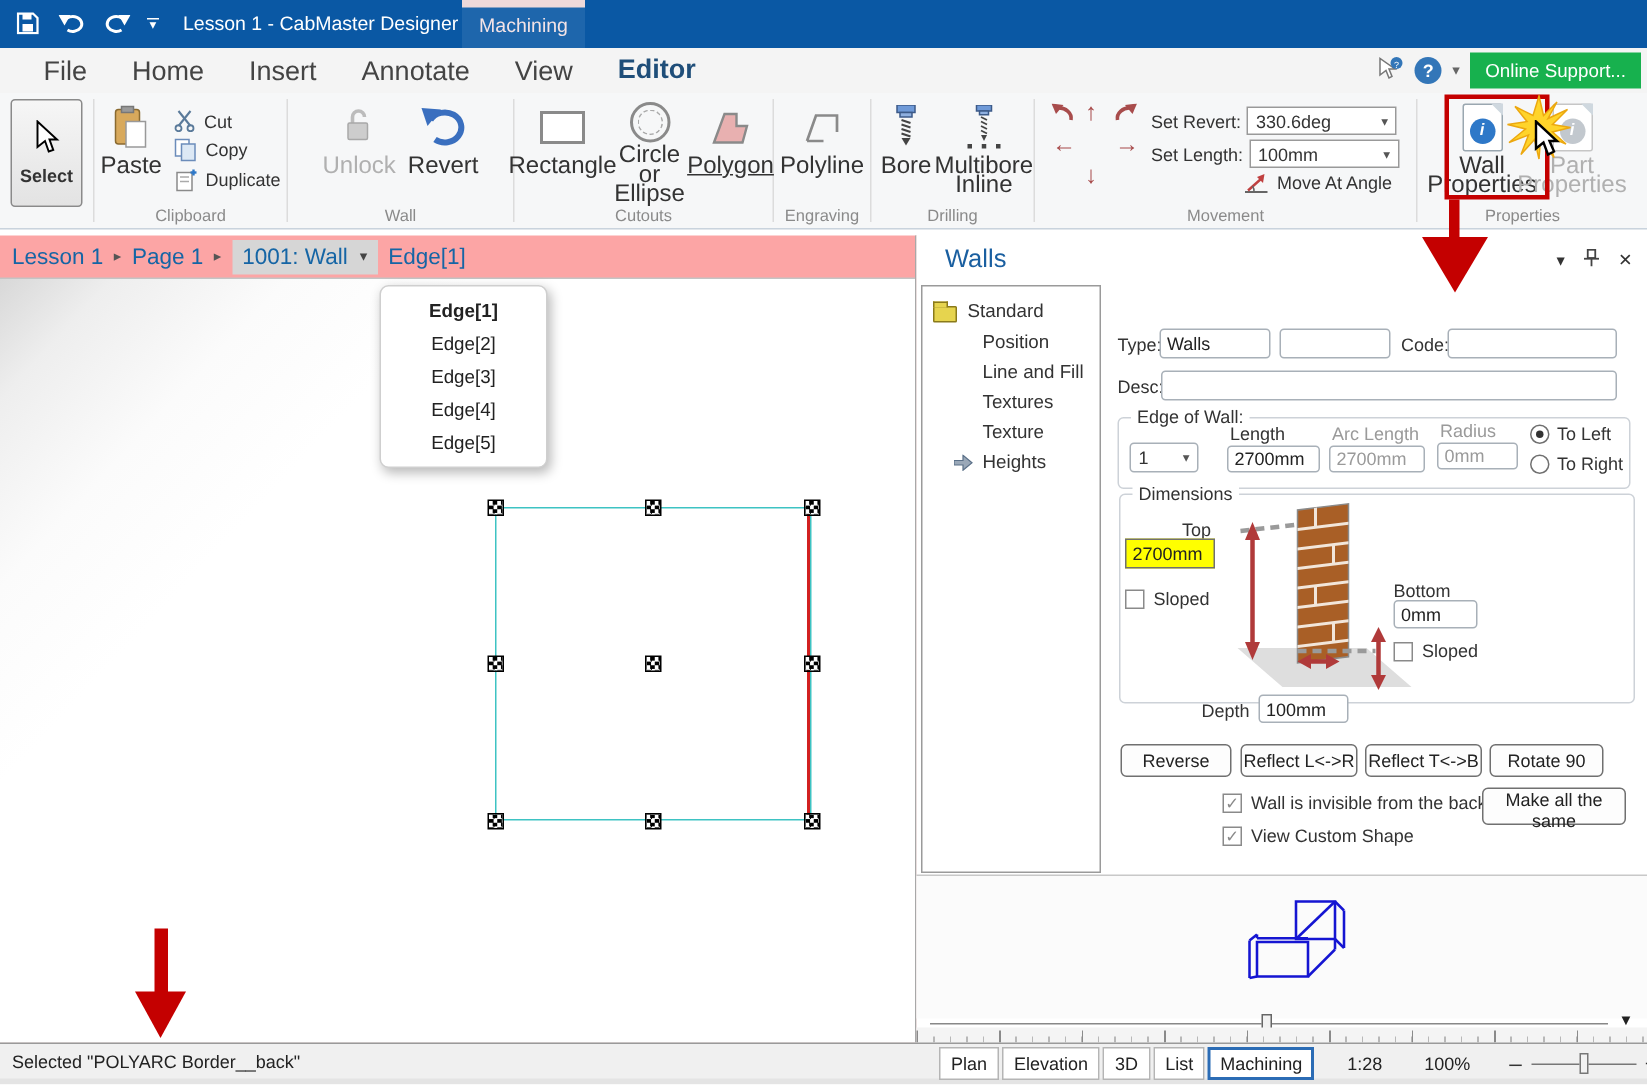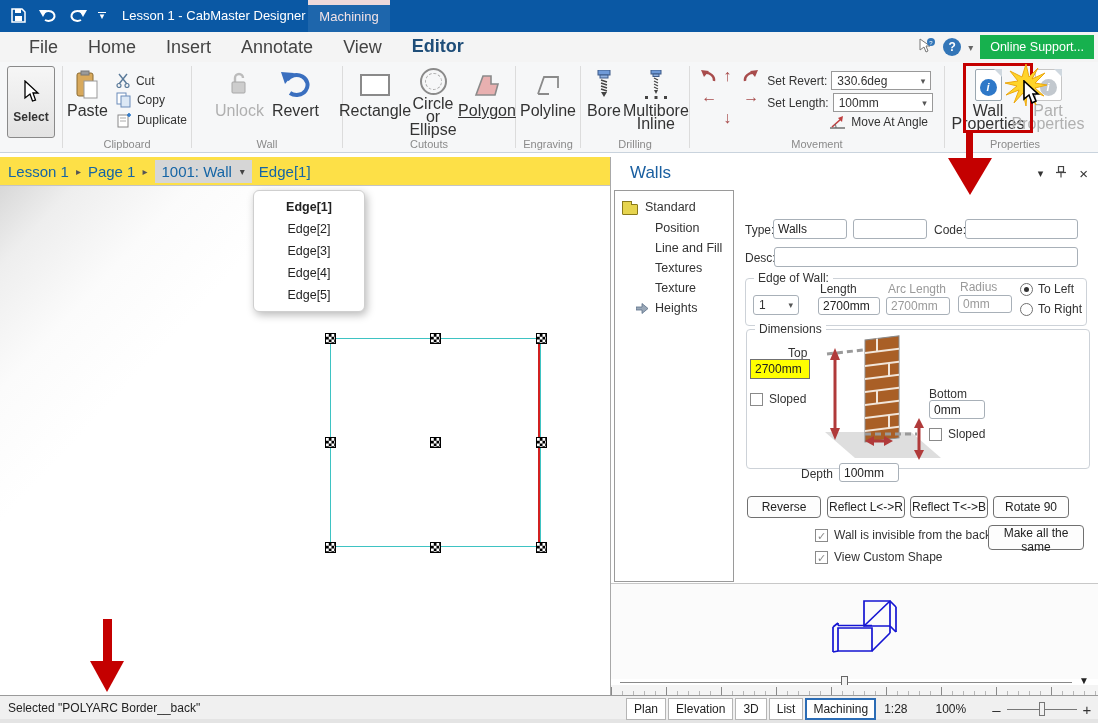--- a/index.html
+++ b/index.html
@@ -55,21 +55,21 @@
   .doc-icon .info { position:absolute; left:4px; top:9px; width:17px; height:17px; border-radius:50%; background:#2e78c8; color:#fff; font:bold 11px/17px "Liberation Sans",sans-serif; text-align:center; font-style:italic; }
   .doc-icon.gray { border-color:#c6c6c6; }
   .doc-icon.gray .info { background:#c2c8ce; }
   .folder-ic { width:16px; height:11px; background:#e6d44e; border:1px solid #8a7a1a; border-radius:1px; position:relative; margin-top:4px; }
   .folder-ic:before { content:''; position:absolute; top:-4px; left:-1px; width:8px; height:3px; background:#e6d44e; border:1px solid #8a7a1a; border-bottom:none; }
   .rect-ic { width:30px; height:22px; border:2px solid #8a8a8a; background:#fff; }
   .circ-ic { width:27px; height:27px; border:2px solid #8a8a8a; border-radius:50%; display:flex; align-items:center; justify-content:center; }
   .circ-ic i { display:block; width:17px; height:17px; border:1px dashed #aaa; border-radius:50%; }
 
   
-  .leftcol { position:absolute; left:0; top:157px; width:611px; height:538px; border-right:1px solid #a8a8a8; background:#fde047; }
+  .leftcol { position:absolute; left:0; top:157px; width:611px; height:538px; border-right:1px solid #a8a8a8; background:#fca5a5; }
   .crumbbar { position:relative; height:29px; border-bottom:1px solid #c4c4c4; display:flex; align-items:center; padding-left:8px; gap:7px; font-size:15px; color:#1565a5; }
   .crumb-sep { color:#555; font-size:10px; }
   .crumb-chip { background:#d6d6d6; padding:3px 7px; display:flex; align-items:center; gap:8px; color:#1565a5; }
   .crumb-chip .cc { color:#444; font-size:10px; }
   .canvas { position:absolute; left:0; top:29px; width:610px; height:509px; background:linear-gradient(133deg,#d8d8d8 0px,#eeeeee 55px,#fbfbfb 140px,#ffffff 230px); }
   .wallrect { position:absolute; left:330px; top:152px; width:211px; height:209px; border:1px solid #3ec3c3; }
   .redline { position:absolute; left:538px; top:152px; width:2px; height:209px; background:#d22020; }
   .hnd { position:absolute; width:11px; height:11px; background:repeating-conic-gradient(#000 0% 25%, #fff 0% 50%) 0 0/5.5px 5.5px; border:1px solid #000; }
 
   
@@ -111,21 +111,21 @@
   .ruler { position:absolute; left:0; top:528px; width:487px; height:10px; background-color:#f4f4f4;
     background-image:repeating-linear-gradient(90deg,#8a8a8a 0 1px,transparent 1px 55px),repeating-linear-gradient(90deg,#b8b8b8 0 1px,transparent 1px 11px);
     background-size:100% 8px,100% 4px; background-position:left bottom,left bottom; background-repeat:no-repeat; }
 
   
   .statusbar { position:absolute; left:0; top:695px; width:1098px; height:28px; background:#f0f0f0; border-top:1px solid #9a9a9a; border-bottom:4px solid #e4e4e4; font-size:12px; color:#222; }
   .st-text { position:absolute; left:8px; top:5px; }
   .st-right { position:absolute; left:626px; top:2px; display:flex; align-items:center; }
   .vtab { border:1px solid #b5b5b5; background:#fff; padding:3px 7px; margin-right:2px; }
   .vtab.active { border:2px solid #2b6cb5; padding:2px 6px; }
-  .st-scale { margin-left:6px; }
+  .st-scale { margin-left:20px; }
   .st-zoom { margin-left:28px; }
   .st-minus { margin-left:26px; font-size:15px; color:#333; }
   .zoom-track { width:70px; height:1px; background:#777; margin:0 6px; position:relative; }
   .zoom-handle { position:absolute; left:32px; top:-7px; width:6px; height:14px; background:#f2f2f2; border:1px solid #777; }
   .st-plus { font-size:15px; color:#333; }
 
   
   .anno { position:absolute; z-index:60; }
   .anno-box { left:963px; top:63px; width:70px; height:70px; border:3px solid #c40000; }
   .anno-stem1 { left:966px; top:133px; width:7px; height:27px; background:#c40000; }

